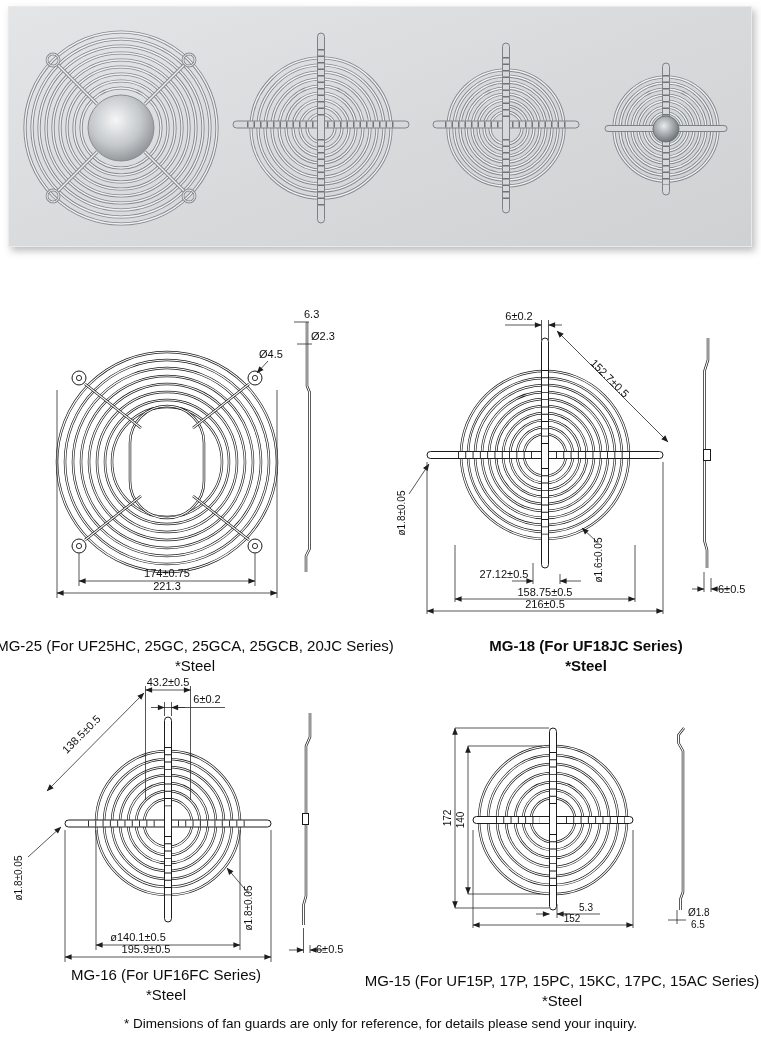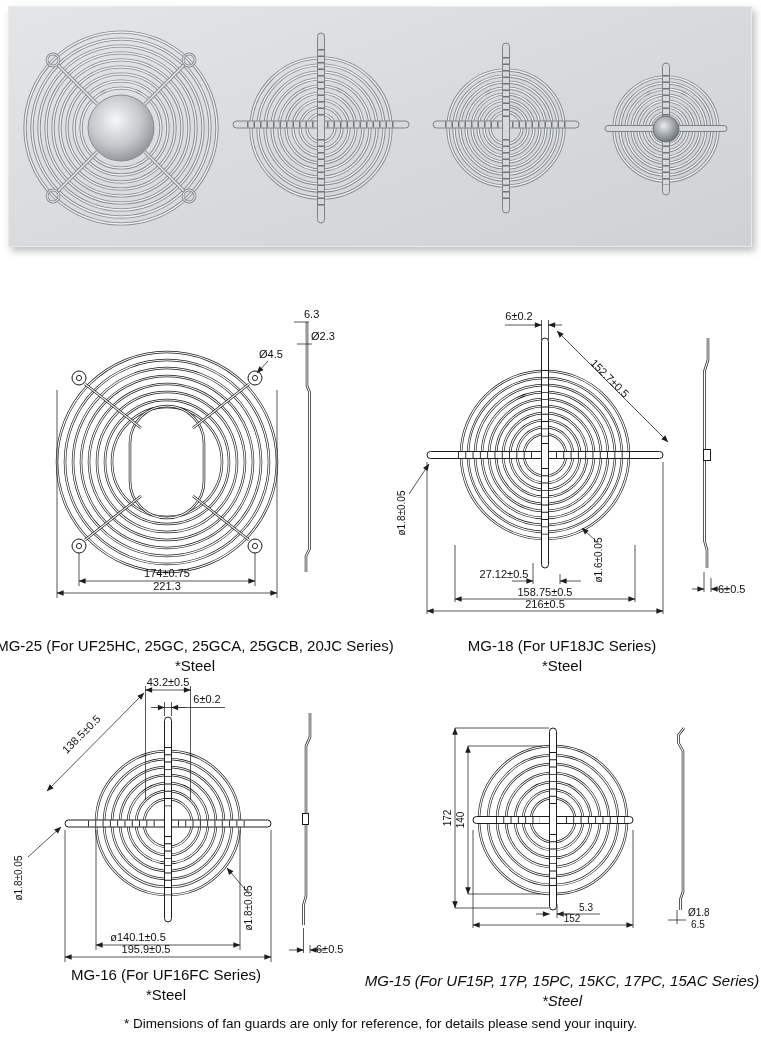--- a/index.html
+++ b/index.html
@@ -413,27 +413,27 @@
         <text class="dimS" x="688" y="916" text-anchor="start">Ø1.8</text>
         <text class="dimS" x="691" y="928" text-anchor="start">6.5</text>
       </g>
     </g>
   </svg>
 
   <div class="caption" style="left:-5px;top:636px;width:400px;">
     <div>MG-25 (For UF25HC, 25GC, 25GCA, 25GCB, 20JC Series)</div>
     <div>*Steel</div>
   </div>
-  <div class="caption" style="left:412px;top:636px;width:300px;">
+  <div class="caption" style="left:436px;top:636px;width:300px;font-weight:bold;">
     <div>MG-18 (For UF18JC Series)</div>
     <div>*Steel</div>
   </div>
   <div class="caption" style="left:26px;top:965px;width:280px;">
     <div>MG-16 (For UF16FC Series)</div>
     <div>*Steel</div>
   </div>
-  <div class="caption" style="left:362px;top:971px;width:400px;font-style:italic;">
+  <div class="caption" style="left:362px;top:971px;width:400px;">
     <div>MG-15 (For UF15P, 17P, 15PC, 15KC, 17PC, 15AC Series)</div>
     <div>*Steel</div>
   </div>
 
   <div class="note">* Dimensions of fan guards are only for reference, for details please send your inquiry.</div>
 </div>
 
 </body></html>

